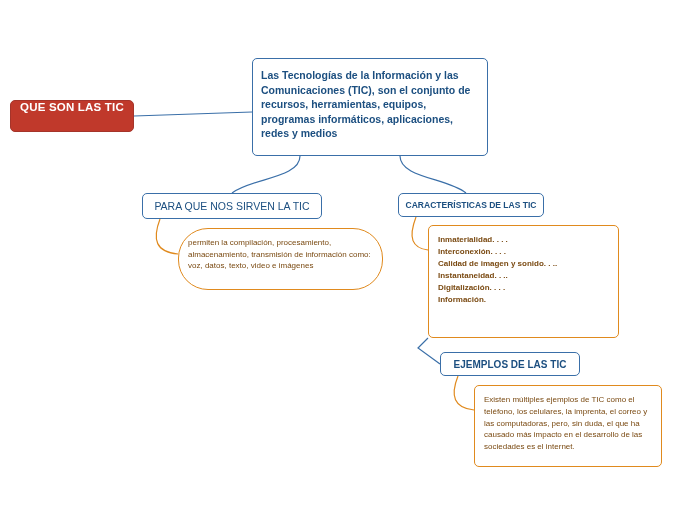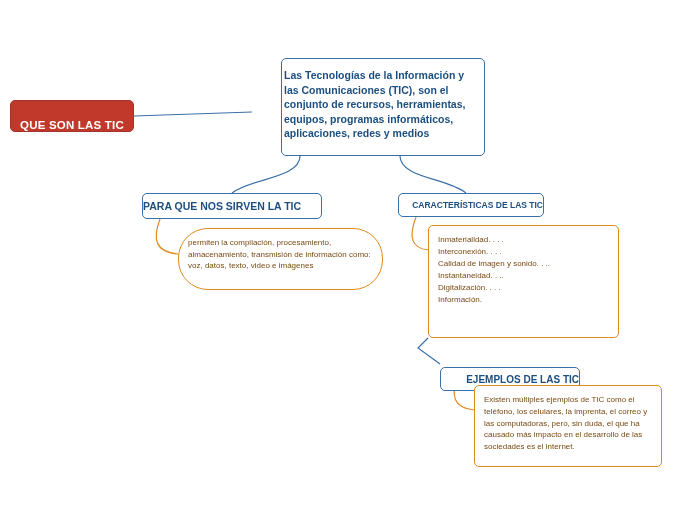--- a/index.html
+++ b/index.html
@@ -34,50 +34,50 @@
     left: 10px;
     top: 100px;
     width: 124px;
     height: 32px;
     background: #c0392b;
     border-color: #a5342a;
     color: #ffffff;
     font-size: 11.5px;
     font-weight: bold;
     display: flex;
-    align-items: flex-end;
+    align-items: flex-start;
     padding-left: 9px;
     letter-spacing: 0.2px;
   }
   
   .n-def {
     left: 252px;
     top: 58px;
-    width: 204px;
+    width: 236px;
     height: 98px;
     border-color: #3a6fa8;
     color: #1c4f80;
     font-size: 10.5px;
     font-weight: bold;
     line-height: 14.5px;
-    padding: 9px 10px 0 2px;
-    margin-left: 29px;
+    padding: 9px 10px 0 8px;
   }
   
   .n-sirven {
     left: 142px;
     top: 193px;
     width: 180px;
     height: 26px;
     border-color: #3a6fa8;
     color: #1c4f80;
     font-size: 10.5px;
-    font-weight: bold;
+    font-weight: normal;
     display: flex;
     align-items: center;
+    justify-content: center;
   }
   
   .n-sirven-detail {
     left: 178px;
     top: 228px;
     width: 205px;
     height: 62px;
     border-color: #e08a1e;
     color: #7a4a12;
     font-size: 8px;
@@ -90,49 +90,49 @@
     left: 398px;
     top: 193px;
     width: 146px;
     height: 24px;
     border-color: #3a6fa8;
     color: #1c4f80;
     font-size: 8.5px;
     font-weight: bold;
     display: flex;
     align-items: center;
-    justify-content: flex-end;
+    justify-content: center;
   }
   
   .n-carac-detail {
     left: 428px;
     top: 225px;
     width: 191px;
     height: 113px;
     border-color: #e08a1e;
     color: #7a4a12;
     font-size: 8px;
     line-height: 12px;
     padding: 8px 9px 0 9px;
   }
-  .n-carac-detail div { white-space: nowrap; }
+  .n-carac-detail div { white-space: nowrap; font-weight: bold; }
   .n-carac-detail div.wrap { white-space: normal; }
   
   .n-ejemplos {
     left: 440px;
-    top: 367px;
+    top: 352px;
     width: 140px;
     height: 24px;
     border-color: #3a6fa8;
     color: #1c4f80;
     font-size: 10px;
     font-weight: bold;
     display: flex;
     align-items: center;
-    justify-content: flex-end;
+    justify-content: center;
   }
   
   .n-ejemplos-detail {
     left: 474px;
     top: 385px;
     width: 188px;
     height: 82px;
     border-color: #e08a1e;
     color: #7a4a12;
     font-size: 8px;

